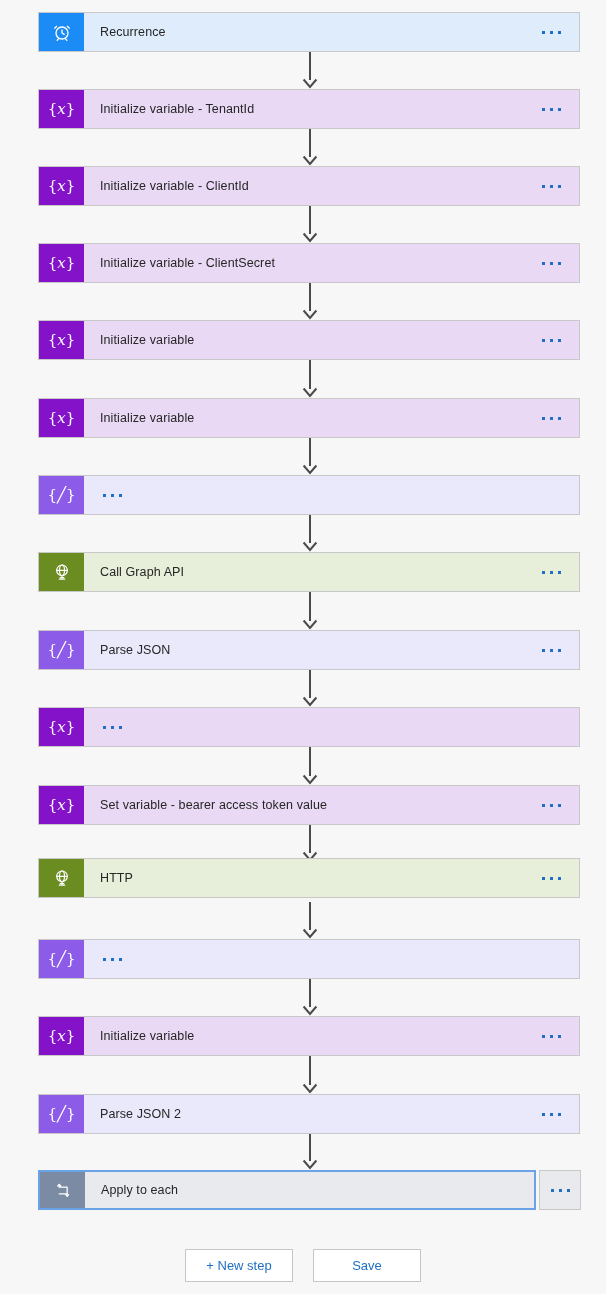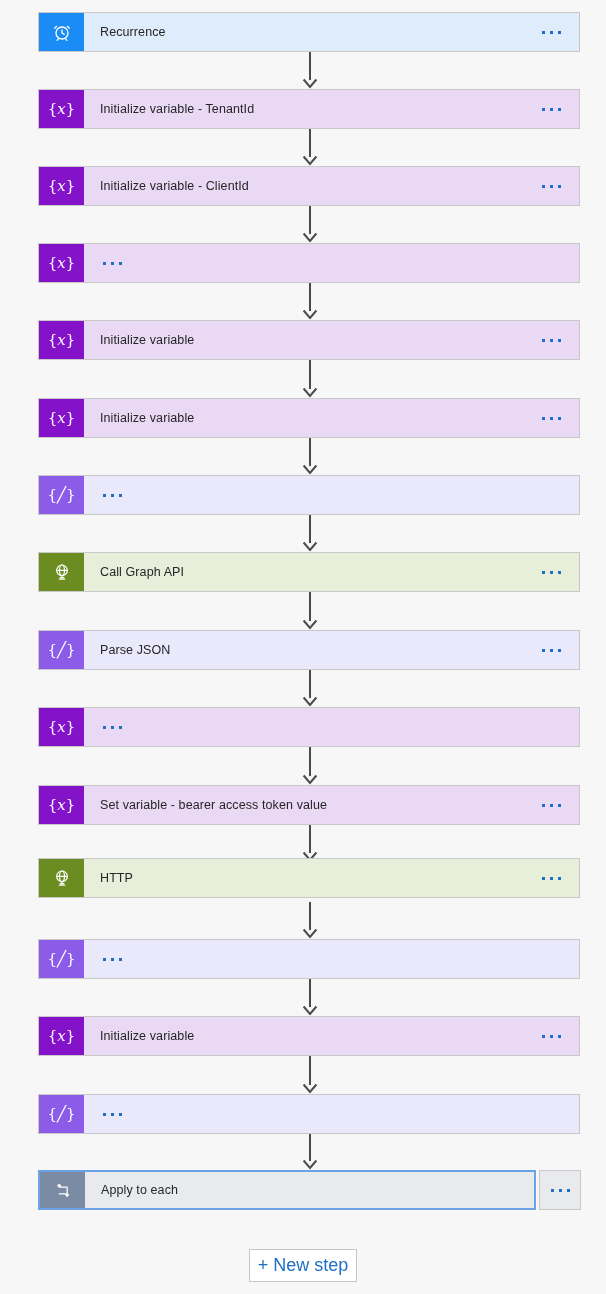--- a/index.html
+++ b/index.html
@@ -121,21 +121,21 @@
     display: flex;
     justify-content: center;
     gap: 20px;
   }
   .btn {
     width: 108px;
     height: 33px;
     border: 1px solid #c6c6c6;
     background: #ffffff;
     color: #1f6fc4;
-    font-size: 18px;
+    font-size: 13px;
     font-family: "Liberation Sans", sans-serif;
     display: flex;
     align-items: center;
     justify-content: center;
     cursor: pointer;
   }
 </style>
 </head>
 <body>
 
@@ -195,20 +195,21 @@
     <div class="connector" style="top: 206px; height: 28px;"></div>
     <div class="arrowhead" style="top: 232px;">
       <svg width="16" height="11" viewBox="0 0 16 11">
         <path d="M1.6 1.5 L8 9 L14.4 1.5" fill="none" stroke="#4a4a4a" stroke-width="2"></path>
       </svg>
     </div>
     <div class="step body-violet" style="top: 243px;">
       <div class="icon-tile tile-purple">
         <span class="glyph">{<i style="font-style:italic;">x</i>}</span>
       </div>
+      <div class="step-label">Initialize variable - ClientSecret</div>
       <div class="ellipsis">
         <i></i>
         <i></i>
         <i></i>
       </div>
     </div>
     <div class="connector" style="top: 283px; height: 28px;"></div>
     <div class="arrowhead" style="top: 309px;">
       <svg width="16" height="11" viewBox="0 0 16 11">
         <path d="M1.6 1.5 L8 9 L14.4 1.5" fill="none" stroke="#4a4a4a" stroke-width="2"></path>
@@ -392,20 +393,21 @@
     <div class="connector" style="top: 1056px; height: 29px;"></div>
     <div class="arrowhead" style="top: 1083px;">
       <svg width="16" height="11" viewBox="0 0 16 11">
         <path d="M1.6 1.5 L8 9 L14.4 1.5" fill="none" stroke="#4a4a4a" stroke-width="2"></path>
       </svg>
     </div>
     <div class="step body-indigo" style="top: 1094px;">
       <div class="icon-tile tile-violet">
         <span class="glyph">{╱}</span>
       </div>
+      <div class="step-label">Parse JSON 2</div>
       <div class="ellipsis">
         <i></i>
         <i></i>
         <i></i>
       </div>
     </div>
     <div class="connector" style="top: 1134px; height: 27px;"></div>
     <div class="arrowhead" style="top: 1159px;">
       <svg width="16" height="11" viewBox="0 0 16 11">
         <path d="M1.6 1.5 L8 9 L14.4 1.5" fill="none" stroke="#4a4a4a" stroke-width="2"></path>
@@ -423,14 +425,15 @@
       </div>
       <div class="step-label">Apply to each</div>
     </div>
     <div class="ellipsis-detached" style="top: 1170px; left: 539px;">
       <i></i>
       <i></i>
       <i></i>
     </div>
     <div class="footer">
       <div class="btn">+ New step</div>
+      <div class="btn">Save</div>
     </div>
   </div>
 
 </body></html>

